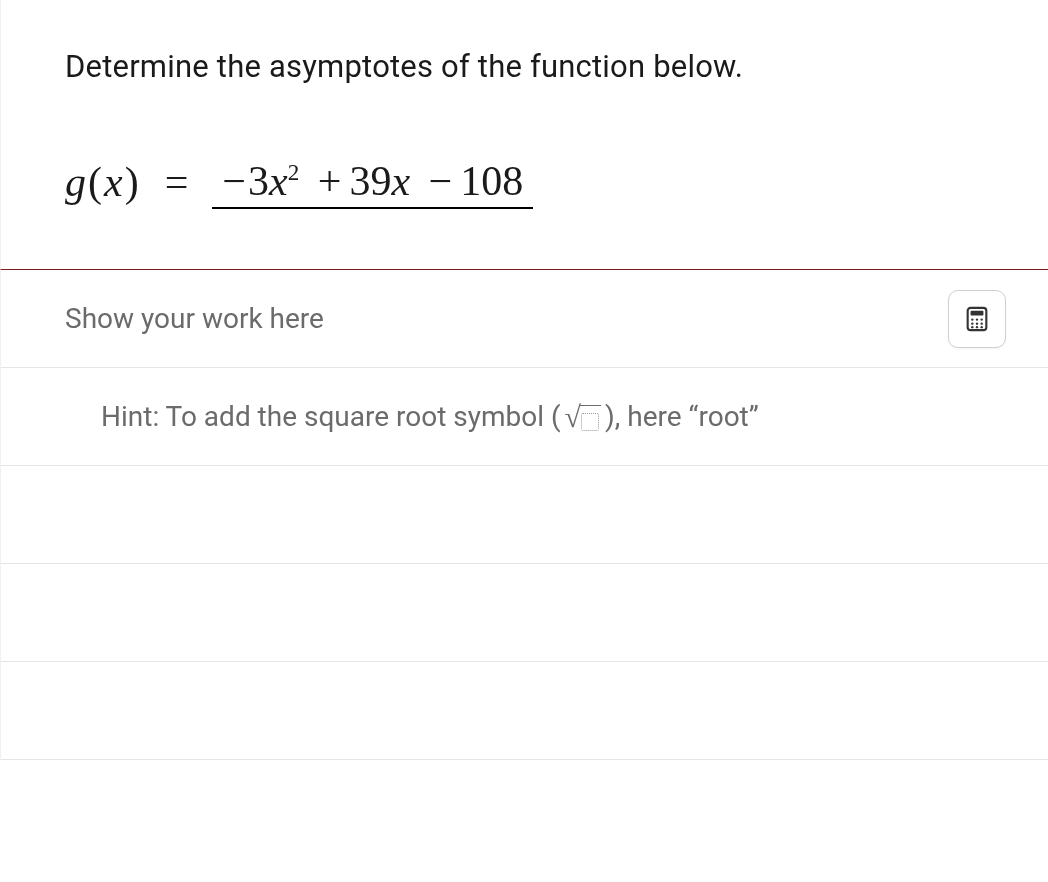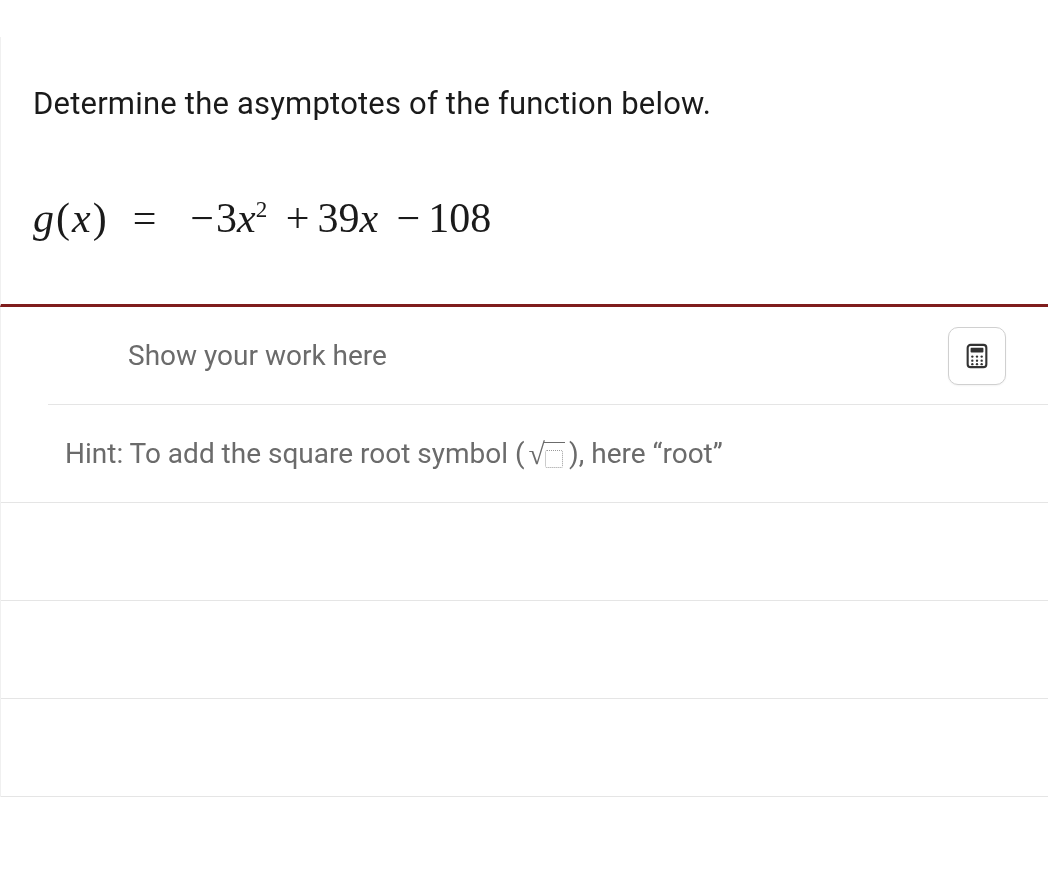--- a/index.html
+++ b/index.html
@@ -4,24 +4,23 @@
 <style>
   * { box-sizing: border-box; margin: 0; padding: 0; }
   body {
     font-family: -apple-system, BlinkMacSystemFont, "Segoe UI", Roboto, sans-serif;
     background: #fff;
     width: 1048px;
     height: 882px;
     color: #1a1a1a;
   }
   .problem-area {
-    padding: 48px 64px 60px 32px;
-    border-bottom: 3px solid #7f1d1d;
+    padding: 48px 64px 60px 64px;
+    border-bottom: 1px solid #7f1d1d;
     border-left: 1px solid #f0f0f0;
-    margin-top: 37px;
   }
   .prompt {
     font-size: 31px;
     color: #1a1a1a;
     margin-bottom: 70px;
     letter-spacing: 0.2px;
   }
   .equation {
     font-family: "Times New Roman", Times, serif;
     font-size: 42px;
@@ -30,20 +29,21 @@
     gap: 18px;
     padding-left: 0;
   }
   .lhs { display: flex; align-items: center; font-style: italic; }
   .lhs .g { }
   .lhs .paren { font-style: normal; padding: 0 2px; }
   .lhs .x { font-style: italic; }
   .eq-sign { font-style: normal; padding: 0 6px; }
   .fraction {
     display: inline-flex;
+    flex-direction: column;
     align-items: center;
     font-style: normal;
   }
   .fraction .num, .fraction .den {
     padding: 2px 10px;
     white-space: nowrap;
   }
   .fraction .bar {
     width: 100%;
     height: 2px;
@@ -53,34 +53,33 @@
   .sup { font-size: 0.55em; vertical-align: super; line-height: 0; font-style: normal; }
   .op { padding: 0 8px; }
   .minus-lead { padding-right: 2px; }
 
   .work-area {
     position: relative;
     border-left: 1px solid #f0f0f0;
   }
   .work-row {
     border-bottom: 1px solid #e5e5e5;
-    padding: 28px 80px;
+    padding: 28px 64px;
     min-height: 98px;
     display: flex;
     align-items: center;
     position: relative;
-    margin-left: 47px;
   }
   .work-prompt {
     font-size: 28px;
     color: #6b6b6b;
   }
   .hint-row {
     border-bottom: 1px solid #e5e5e5;
-    padding: 28px 64px;
+    padding: 28px 100px;
     min-height: 98px;
     display: flex;
     align-items: center;
     font-size: 28px;
     color: #6b6b6b;
     white-space: nowrap;
   }
   .hint-row .sqrt-sym {
     font-family: "Times New Roman", serif;
     display: inline-flex;

